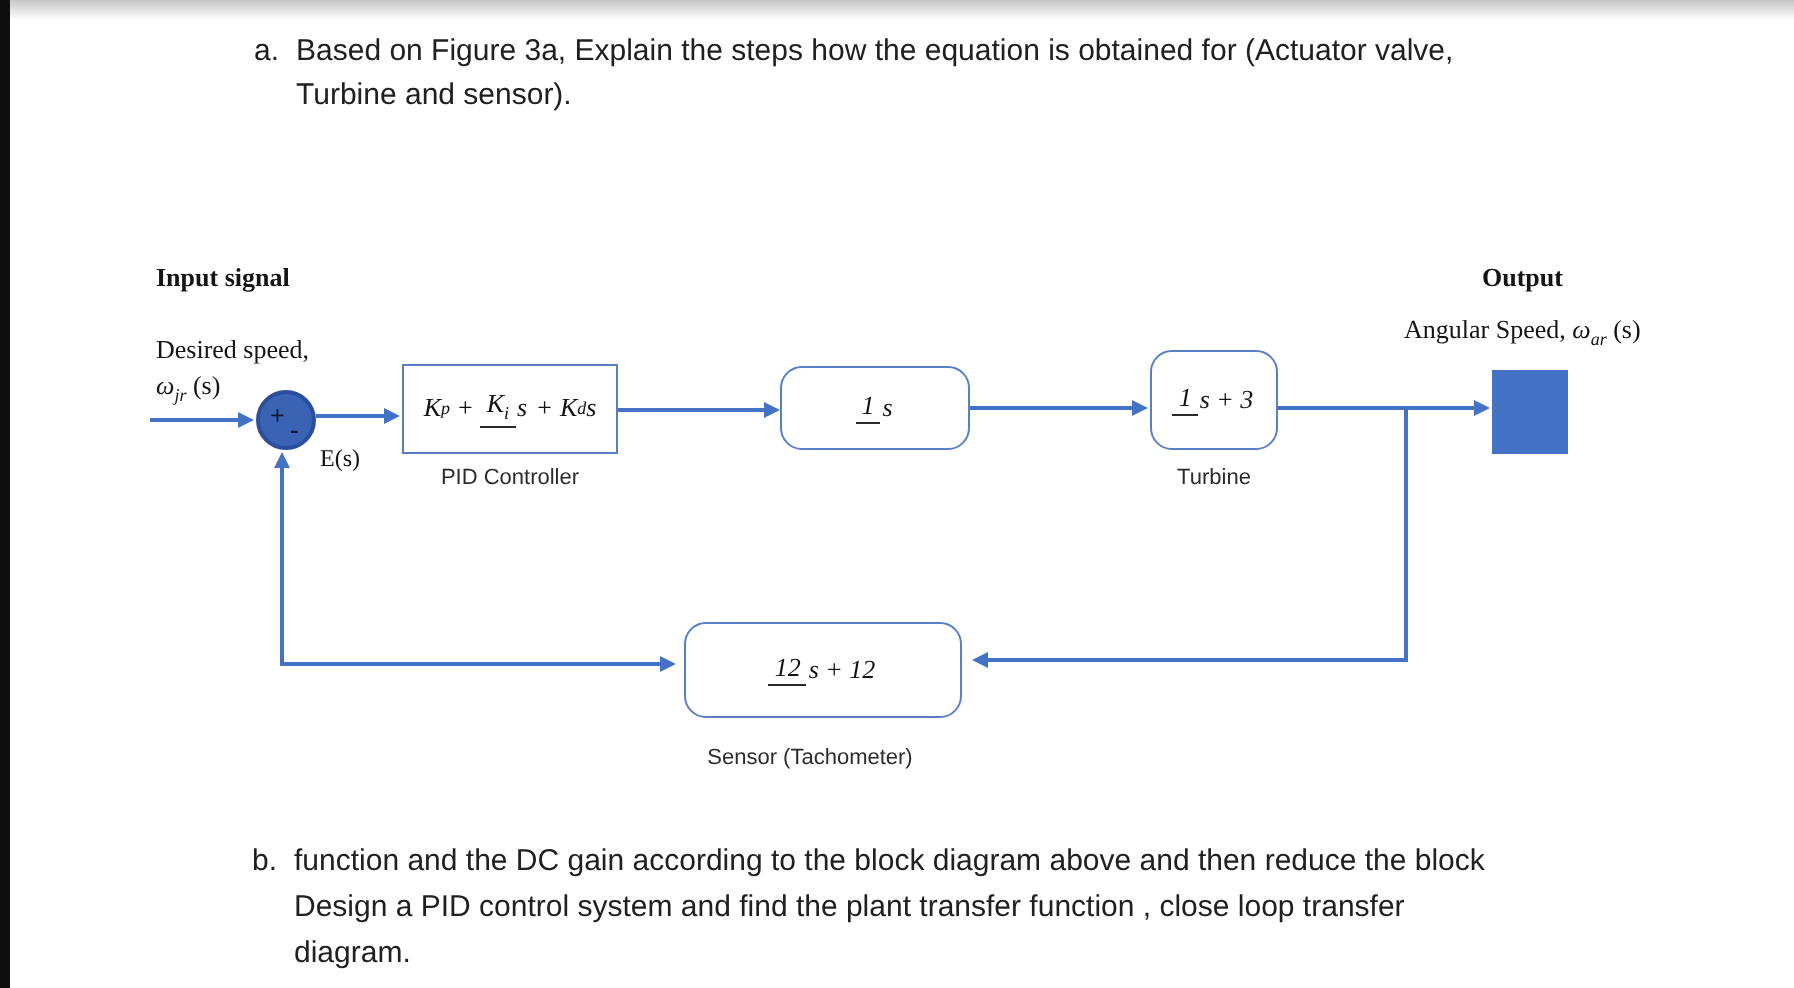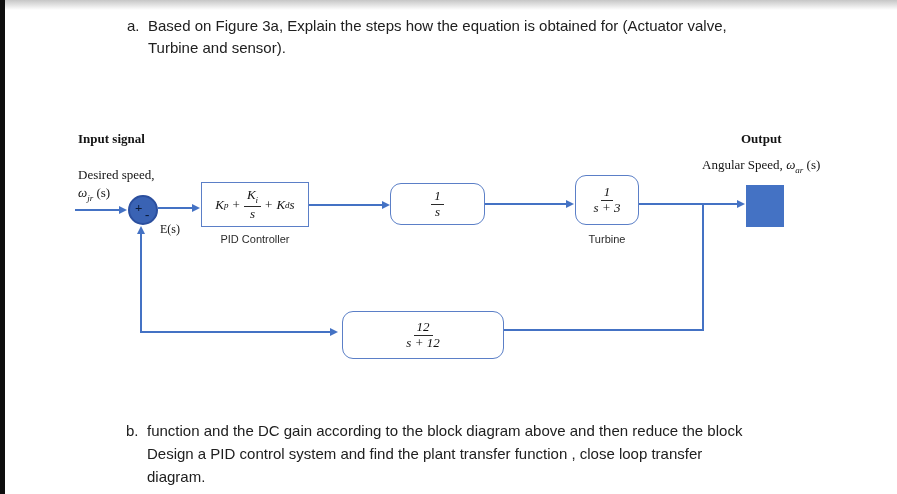--- a/index.html
+++ b/index.html
@@ -43,21 +43,21 @@
   .block{position:absolute;background:#ffffff;border:1.5px solid var(--blk-border);
     display:flex;align-items:center;justify-content:center;}
   .block.round{border-radius:11px;}
   .blk-label{position:absolute;font-size:11px;color:#2b2b2b;text-align:center;white-space:nowrap;}
 
   
   .eq{font-family:"Liberation Serif",serif;font-style:italic;font-size:13px;color:#111;
     display:inline-flex;align-items:center;white-space:nowrap;}
   .eq sub{font-size:9px;font-style:italic;}
   .eq .op{margin:0 4px;font-style:normal;}
-  .frac{display:inline-flex;flex-direction:column;align-items:center;line-height:1.1;
+  .frac{display:inline-flex;flex-direction:row;align-items:center;line-height:1.1;
     font-family:"Liberation Serif",serif;font-style:italic;font-size:13px;color:#111;vertical-align:middle;}
   .frac .num{border-bottom:1.2px solid #2a2a2a;padding:0 3px;}
   .frac .den{padding:0 1px;}
 
   
   .sum{position:absolute;left:128px;top:195px;width:30px;height:30px;border-radius:50%;
     background:var(--sum-fill);border:2px solid var(--sum-edge);}
   .sum .sign{position:absolute;font-family:"Liberation Serif",serif;font-weight:bold;color:#0b1b38;font-size:13px;line-height:13px;}
   .sum .plus{left:5px;top:4px;}
   .sum .minus{left:15px;top:11px;}
@@ -150,25 +150,26 @@
 
   <div class="hline" style="left:639px;top:203px;width:100px;"></div>
   <div class="ar right" style="left:737px;top:200px;"></div>
   <div class="out-square"></div>
 
   <div class="vline" style="left:702px;top:203px;height:128px;"></div>
 
   <div class="hline" style="left:493px;top:329px;width:211px;"></div>
   <div class="ar left" style="left:486px;top:326px;"></div>
 
-  <div class="block round" style="left:342px;top:311px;width:162px;height:48px;">
+  <div class="block round" style="left:342px;top:311px;width:139px;height:48px;">
     <span class="frac">
         <span class="num">12</span>
         <span class="den">s + 12</span>
       </span>
   </div>
+  <div class="blk-label" style="left:330px;top:373px;width:150px;">Sensor (Tachometer)</div>
 
   <div class="hline" style="left:141px;top:331px;width:191px;"></div>
   <div class="ar right" style="left:330px;top:328px;"></div>
 
   <div class="vline" style="left:140px;top:234px;height:99px;"></div>
   <div class="ar up" style="left:137px;top:226px;"></div>
 </div>
 
 </body></html>

